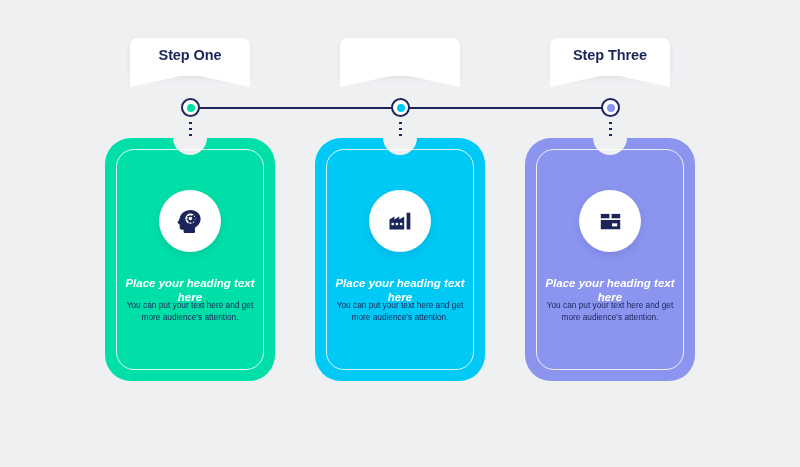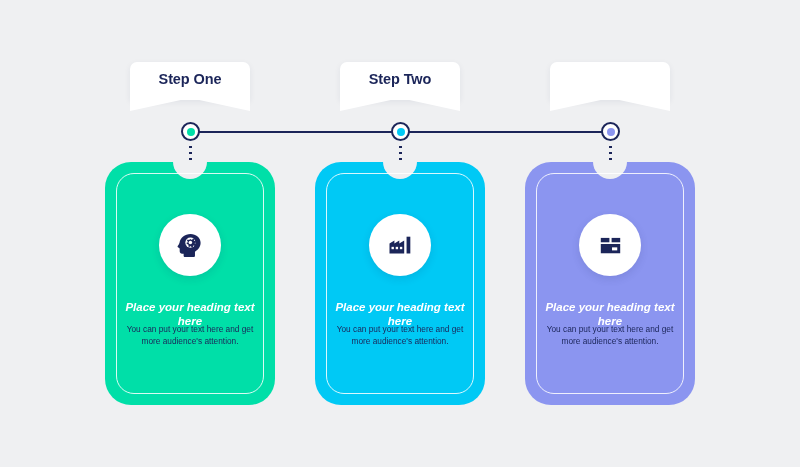--- a/index.html
+++ b/index.html
@@ -10,21 +10,20 @@
     width: 800px;
     height: 467px;
     background: #eff0f2;
     font-family: "Liberation Sans", sans-serif;
     overflow: hidden;
   }
   #stage {
     position: relative;
     width: 800px;
     height: 378px;
-    margin-top: 24px;
   }
 
   
   .timeline-line {
     position: absolute;
     left: 190px;
     top: 107px;
     width: 420px;
     height: 2px;
     background: #1b2559;
@@ -203,21 +202,20 @@
           <path fill="#1b2559" d="M16.4 9.6l1 0.9c0.3-0.1 0.6-0.1 0.9-0.1l0.6-1.2 1.5 0.6-0.3 1.3c0.2 0.2 0.4 0.4 0.6 0.7l1.3-0.2 0.4 1.6-1.2 0.5c0 0.3 0 0.6-0.1 0.9l1 0.9-0.9 1.4-1.3-0.5c-0.2 0.2-0.5 0.4-0.8 0.5l0.1 1.3-1.6 0.3-0.5-1.2c-0.3 0-0.6 0-0.9-0.1l-0.8 1-1.3-0.9 0.4-1.3c-0.2-0.2-0.4-0.5-0.6-0.8l-1.3 0.1-0.3-1.6 1.2-0.5c0-0.3 0.1-0.6 0.2-0.9l-1-0.8 0.9-1.4 1.3 0.5c0.2-0.2 0.5-0.4 0.8-0.6z"></path>
           <circle cx="16.4" cy="13.4" r="1.9" fill="#ffffff"></circle>
         </svg>
       </span>
     </div>
     <div class="card-heading">Place your heading text here</div>
     <div class="card-body">You can put your text here and get more audience's attention.</div>
   </div>
 
   <div class="step-tab" style="left:340px">
-    <div class="tab-label">Step Two</div>
     <div class="tab-point"></div>
   </div>
   <div class="node-ring" style="left:391px">
     <div class="node-dot" style="background:#00c9f5"></div>
   </div>
   <div class="drop-dots" style="left:399px"></div>
   <div class="drop-cap" style="left:394px"></div>
 
   <div class="card" style="left:315px; background:#00c9f5">
     <div class="notch"></div>
@@ -231,20 +229,21 @@
           <rect x="11.1" y="18.1" width="2.7" height="2.7" fill="#ffffff"></rect>
           <rect x="15.9" y="18.1" width="2.7" height="2.7" fill="#ffffff"></rect>
         </svg>
       </span>
     </div>
     <div class="card-heading">Place your heading text here</div>
     <div class="card-body">You can put your text here and get more audience's attention.</div>
   </div>
 
   <div class="step-tab" style="left:550px">
+    <div class="tab-label">Step Three</div>
     <div class="tab-point"></div>
   </div>
   <div class="node-ring" style="left:601px">
     <div class="node-dot" style="background:#8b95f0"></div>
   </div>
   <div class="drop-dots" style="left:609px"></div>
   <div class="drop-cap" style="left:604px"></div>
 
   <div class="card" style="left:525px; background:#8b95f0">
     <div class="notch"></div>

